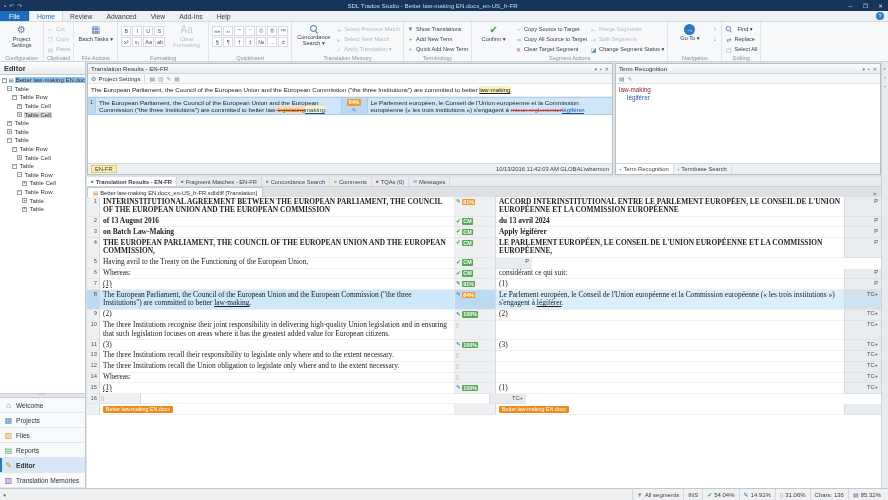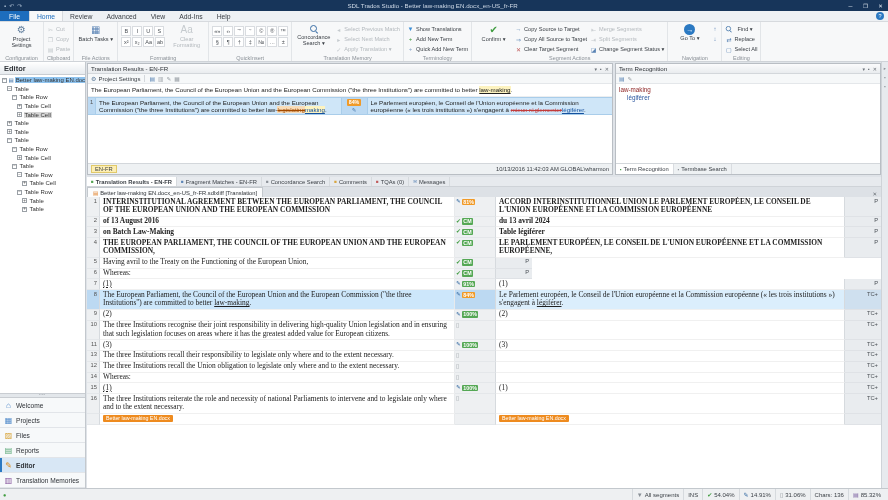--- a/index.html
+++ b/index.html
@@ -570,41 +570,41 @@
   </div>
 
   <div class="grid">
       <div class="grow">
         <div class="c-num">1</div>
         <div class="c-src b">INTERINSTITUTIONAL AGREEMENT BETWEEN THE EUROPEAN PARLIAMENT, THE COUNCIL OF THE EUROPEAN UNION AND THE EUROPEAN COMMISSION</div>
         <div class="c-st">
           <span class="gic sic" style="color: rgb(58, 110, 165);">✎</span>
           <span class="badge fuzzy">81%</span>
         </div>
-        <div class="c-tgt b">ACCORD INTERINSTITUTIONNEL UNION LE PARLEMENT EUROPÉEN, LE CONSEIL DE L'UNION EUROPÉENNE ET LA COMMISSION EUROPÉENNE</div>
+        <div class="c-tgt b">ACCORD INTERINSTITUTIONAL ENTRE LE PARLEMENT EUROPÉEN, LE CONSEIL DE L'UNION EUROPÉENNE ET LA COMMISSION EUROPÉENNE</div>
         <div class="c-strc">P</div>
       </div>
       <div class="grow">
         <div class="c-num">2</div>
         <div class="c-src b">of 13 August 2016</div>
         <div class="c-st">
           <span class="gic sic" style="color: rgb(63, 156, 63);">✔</span>
           <span class="badge cm">CM</span>
         </div>
         <div class="c-tgt b">du 13 avril 2024</div>
         <div class="c-strc">P</div>
       </div>
       <div class="grow">
         <div class="c-num">3</div>
         <div class="c-src b">on Batch Law-Making</div>
         <div class="c-st">
           <span class="gic sic" style="color: rgb(63, 156, 63);">✔</span>
           <span class="badge cm">CM</span>
         </div>
-        <div class="c-tgt b">Table légiférer</div>
+        <div class="c-tgt b">Apply légiférer</div>
         <div class="c-strc">P</div>
       </div>
       <div class="grow">
         <div class="c-num">4</div>
         <div class="c-src b">THE EUROPEAN PARLIAMENT, THE COUNCIL OF THE EUROPEAN UNION AND THE EUROPEAN COMMISSION,</div>
         <div class="c-st">
           <span class="gic sic" style="color: rgb(63, 156, 63);">✔</span>
           <span class="badge cm">CM</span>
         </div>
         <div class="c-tgt b">LE PARLEMENT EUROPÉEN, LE CONSEIL DE L'UNION EUROPÉENNE ET LA COMMISSION EUROPÉENNE,</div>
@@ -619,20 +619,21 @@
         </div>
         <div class="c-strc">P</div>
       </div>
       <div class="grow">
         <div class="c-num">6</div>
         <div class="c-src">Whereas:</div>
         <div class="c-st">
           <span class="gic sic" style="color: rgb(63, 156, 63);">✔</span>
           <span class="badge cm">CM</span>
         </div>
+        <div class="c-tgt">considérant ce qui suit:</div>
         <div class="c-strc">P</div>
       </div>
       <div class="grow">
         <div class="c-num">7</div>
         <div class="c-src"><span class="useg">(1)</span></div>
         <div class="c-st">
           <span class="gic sic" style="color: rgb(58, 110, 165);">✎</span>
           <span class="badge exact">91%</span>
         </div>
         <div class="c-tgt">(1)</div>
@@ -709,21 +710,20 @@
         <div class="c-src"><span class="useg">(1)</span></div>
         <div class="c-st">
           <span class="gic sic" style="color: rgb(58, 110, 165);">✎</span>
           <span class="badge exact">100%</span>
         </div>
         <div class="c-tgt">(1)</div>
         <div class="c-strc">TC+</div>
       </div>
       <div class="grow">
         <div class="c-num">16</div>
-        <div class="c-src">The three Institutions reiterate the role and necessity of national Parliaments to intervene and to legislate only where and to the extent necessary.</div>
         <div class="c-st">
           <span class="gic sic" style="color: rgb(154, 160, 166);">▯</span>
         </div>
         <div class="c-tgt"></div>
         <div class="c-strc">TC+</div>
       </div>
       <div class="grow">
         <div class="c-num"></div>
         <div class="c-src"><span class="marker">Better law-making EN.docx</span></div>
         <div class="c-st"></div>

